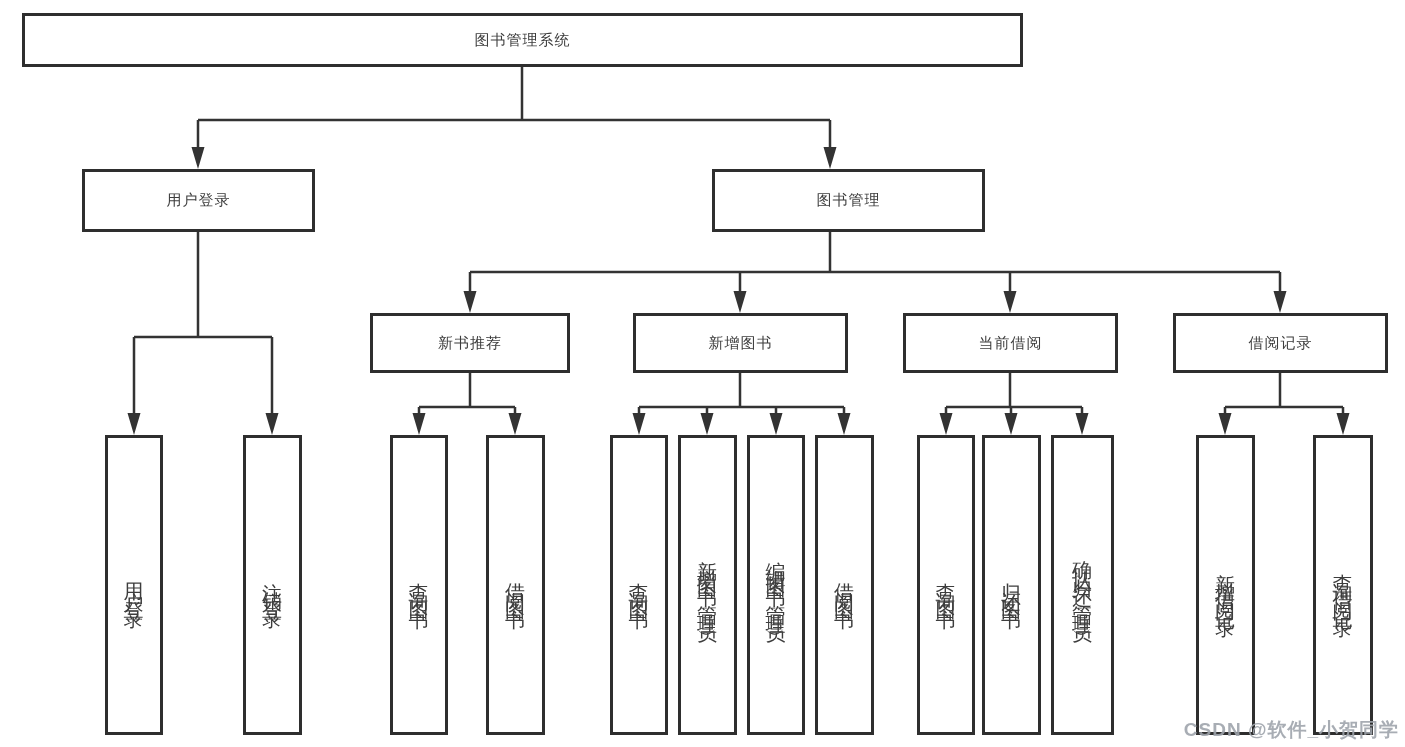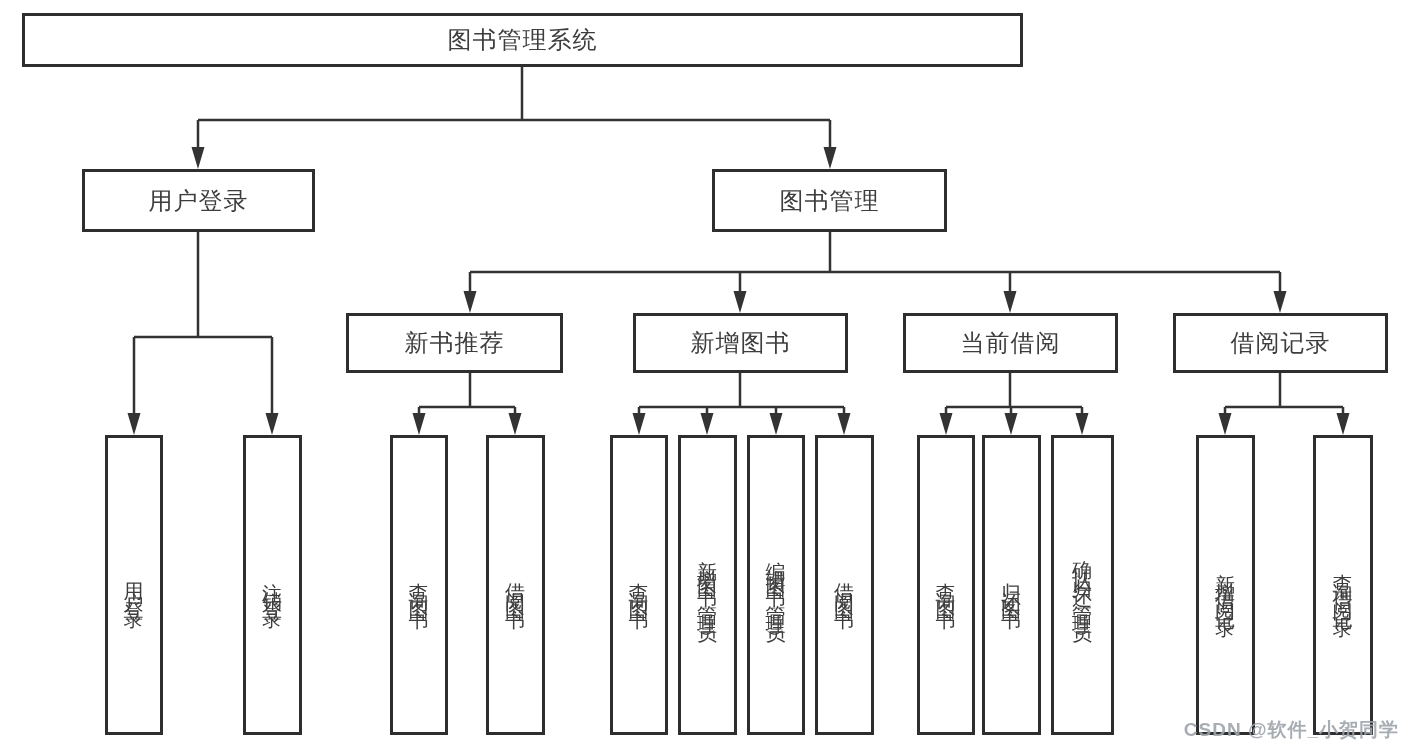--- a/index.html
+++ b/index.html
@@ -20,21 +20,21 @@
   .box{
     position:absolute;
     background:#fff;
     border:3px solid var(--border);
     box-sizing:border-box;
     display:flex;
     align-items:center;
     justify-content:center;
     color:var(--text);
   }
-  .h-label{font-size:24px;letter-spacing:1px;white-space:nowrap;}
+  .h-label{font-size:15px;letter-spacing:1px;white-space:nowrap;}
   .v-label span{
     writing-mode:vertical-rl;
     text-orientation:mixed;
     font-size:20px;
     letter-spacing:9px;
     line-height:1.1;
     white-space:nowrap;
   }
   #watermark{
     position:absolute;
@@ -77,25 +77,25 @@
       M1336.5,413 L1349.5,413 L1343,435 Z"></path>
   </svg>
 
   <div class="box h-label" style="left:22px;top:13px;width:1001px;height:54px">
     <span>图书管理系统</span>
   </div>
 
   <div class="box h-label" style="left:82px;top:169px;width:233px;height:63px">
     <span>用户登录</span>
   </div>
-  <div class="box h-label" style="left:712px;top:169px;width:235px;height:63px">
+  <div class="box h-label" style="left:712px;top:169px;width:273px;height:63px">
     <span>图书管理</span>
   </div>
 
-  <div class="box h-label" style="left:346px;top:313px;width:217px;height:60px">
+  <div class="box h-label" style="left:370px;top:313px;width:200px;height:60px">
     <span>新书推荐</span>
   </div>
   <div class="box h-label" style="left:633px;top:313px;width:215px;height:60px">
     <span>新增图书</span>
   </div>
   <div class="box h-label" style="left:903px;top:313px;width:215px;height:60px">
     <span>当前借阅</span>
   </div>
   <div class="box h-label" style="left:1173px;top:313px;width:215px;height:60px">
     <span>借阅记录</span>

